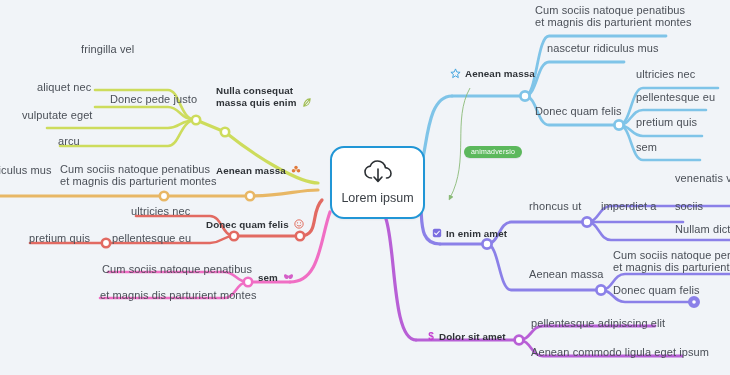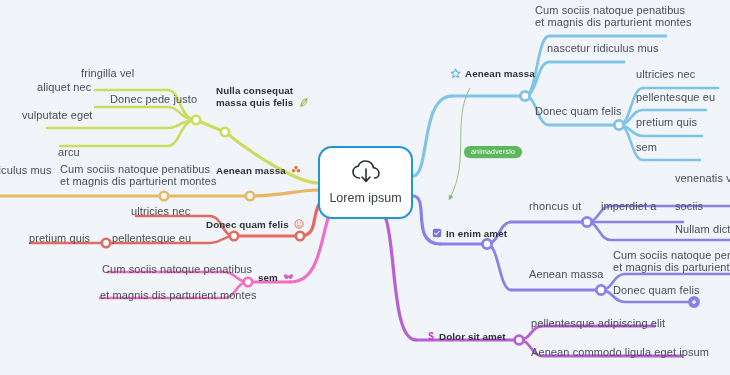--- a/index.html
+++ b/index.html
@@ -15,21 +15,21 @@
     font-size:11px;
     color:#4a4f57;
     white-space:nowrap;
     letter-spacing:.1px;
     line-height:11.5px;
   }
   .label.bold{font-weight:bold;color:#2f3338;font-size:9.8px;}
   .label.two{line-height:11.5px;}
   .icn{display:inline-block;vertical-align:middle;margin-left:5px;}
   .central{
-    position:absolute;left:318px;top:146px;width:95px;height:73px;
+    position:absolute;left:330px;top:146px;width:95px;height:73px;
     background:#ffffff;border:2px solid #2196d6;border-radius:14px;
     box-sizing:border-box;
     display:flex;flex-direction:column;align-items:center;justify-content:center;
     box-shadow:0 1px 2px rgba(0,0,0,.05);
   }
   .central .ctext{font-size:12.5px;color:#3b4046;margin-top:3px;}
   .pill{
     position:absolute;left:464px;top:146px;
     background:#5cb85c;color:#fff;border-radius:9px;
     font-size:7px;padding:2px 7px 3px;letter-spacing:.2px;
@@ -137,29 +137,29 @@
       <path d="M15,9 L15,21 M11,17 L15,21.4 L19,17" fill="none" stroke="#2b2f33" stroke-width="1.6" stroke-linecap="round" stroke-linejoin="round"></path>
     </svg>
   </span>
   <span class="ctext">Lorem ipsum</span>
 </div>
 
 <div class="pill">animadversio</div>
 
 <div class="label bold two" style="left:216px;top:85px;">
   <span>Nulla consequat</span><br>
-  <span>massa quis felis</span><span class="icn"><svg width="11" height="11" viewBox="0 0 12 12">
+  <span>massa quis enim</span><span class="icn"><svg width="11" height="11" viewBox="0 0 12 12">
         <path d="M10,2 C10,7 7,10 3,10 C3,6 6,2 10,2 Z M3,10 C5,8 7,6 9,3" fill="none" stroke="#9dbb4a" stroke-width="1.1" stroke-linecap="round"></path>
       </svg></span>
 </div>
 <div class="label" style="left:110px;top:94px;">Donec pede justo</div>
-<div class="label" style="left:37px;top:68px;padding-left:44px;">fringilla vel</div>
+<div class="label" style="left:37px;top:44px;padding-left:44px;">fringilla vel</div>
 <div class="label" style="left:37px;top:82px;">aliquet nec</div>
 <div class="label" style="left:22px;top:110px;">vulputate eget</div>
-<div class="label" style="left:58px;top:136px;margin-top:11px;">arcu</div>
+<div class="label" style="left:58px;top:136px;">arcu</div>
 
 <div class="label bold" style="left:216px;top:165px;">
   <span>Aenean massa</span><span class="icn"><svg width="10" height="10" viewBox="0 0 12 12">
         <circle cx="6" cy="3" r="2.1" fill="#e0783c"></circle>
         <circle cx="3" cy="7" r="2.1" fill="#e0783c"></circle>
         <circle cx="9" cy="7" r="2.1" fill="#e0783c"></circle>
         <circle cx="6" cy="6" r="1.5" fill="#f5c08a"></circle>
       </svg></span>
 </div>
 <div class="label two" style="left:60px;top:164px;">

